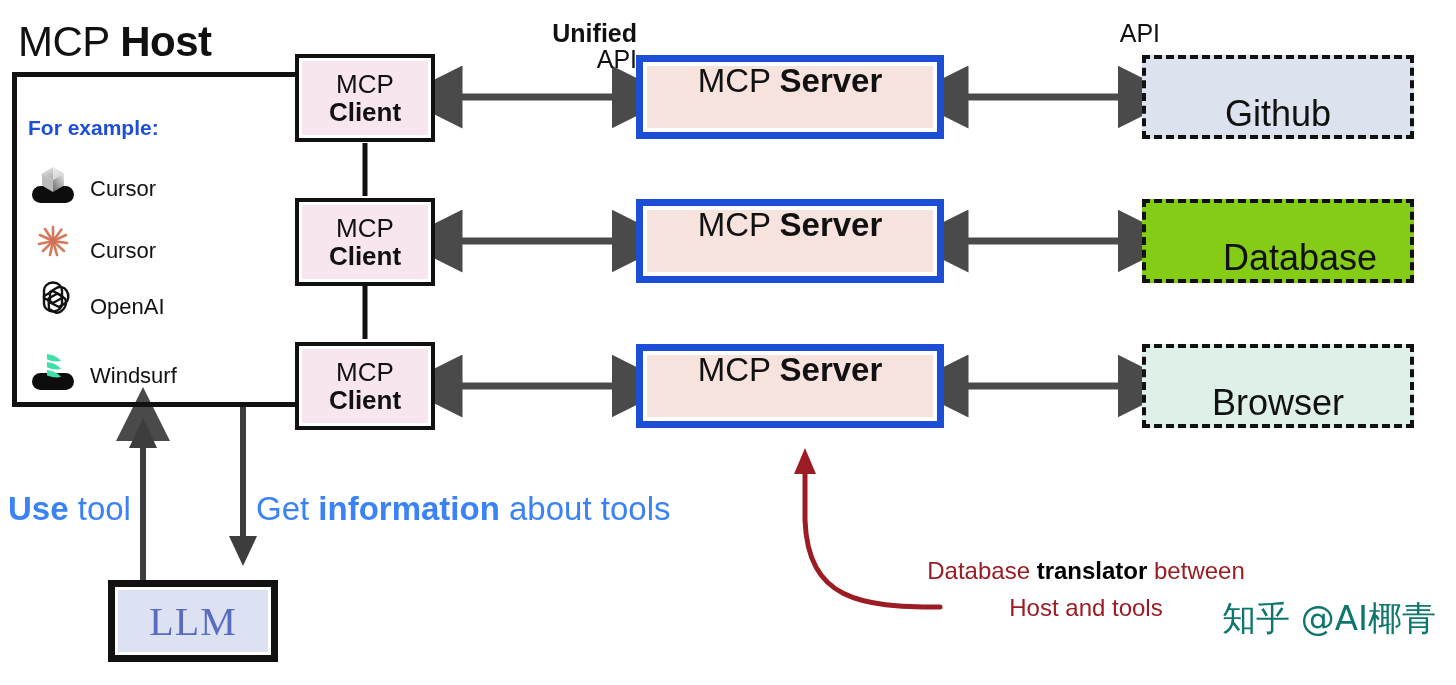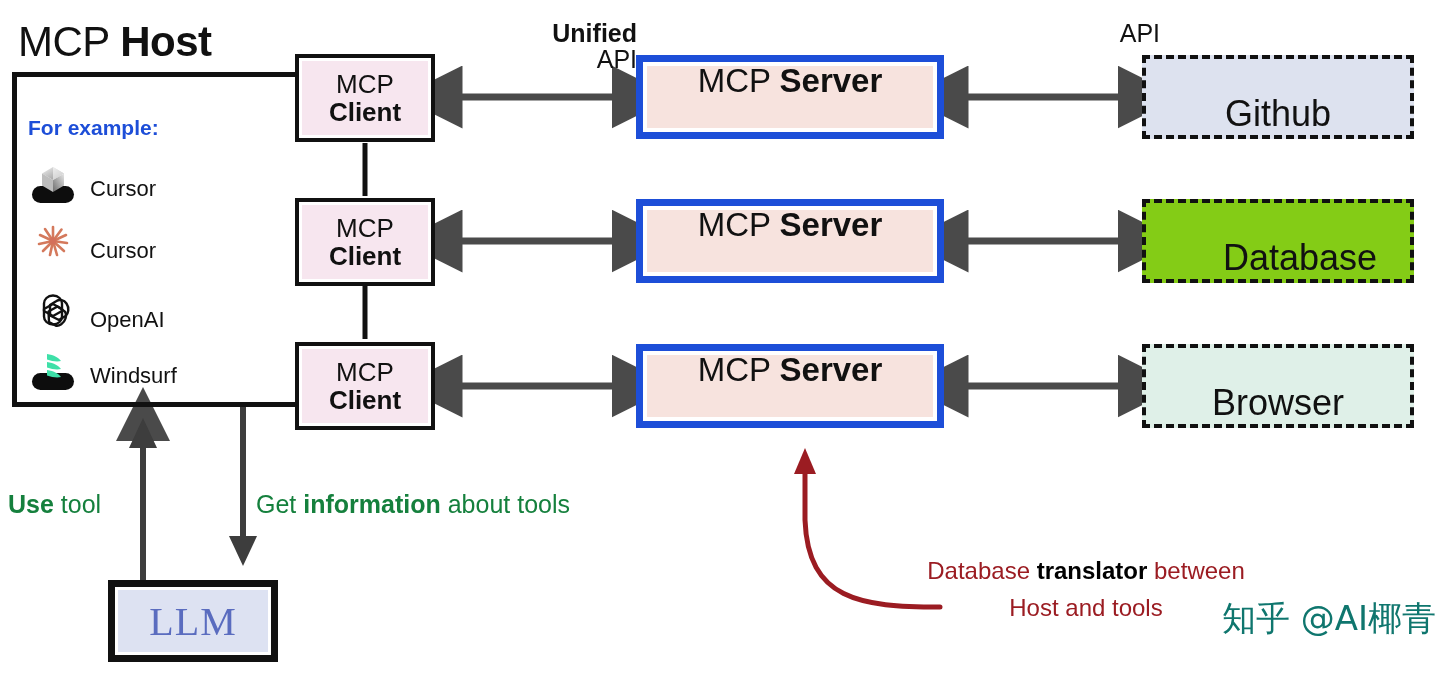--- a/index.html
+++ b/index.html
@@ -82,21 +82,21 @@
     display:flex;align-items:center;justify-content:center;
     white-space:nowrap;
   }
   .llm-box .t{font-size:40px;color:#5a6cbf;letter-spacing:1px;font-family:Liberation Serif, serif;}
 
   
   .api-lab{position:absolute;text-align:right;color:#111;white-space:nowrap;line-height:1.05;}
   .api-lab .l1{font-size:25px;font-weight:bold;display:block;}
   .api-lab .l2{font-size:25px;font-weight:normal;display:block;}
 
-  .flow-lab{position:absolute;color:#15803d;white-space:nowrap;font-size:25px;}
+  .flow-lab{position:absolute;color:#3b82f6;white-space:nowrap;font-size:33px;}
   .flow-lab .b{font-weight:bold;}
 
   #note{
     position:absolute;left:866px;top:552px;width:440px;
     text-align:center;color:#9b1c22;font-size:24px;line-height:1.55;
   }
   #note .b{font-weight:bold;color:#000000;}
 
   #watermark{
     position:absolute;left:1222px;top:596px;
@@ -198,21 +198,21 @@
             <line x1="21" y1="21" x2="8" y2="15"></line>
             <line x1="21" y1="21" x2="13" y2="9"></line>
           </g>
           <circle cx="21" cy="21" r="3.4" fill="#d4705a"></circle>
         </svg>
       </span>
     </span>
     <span class="ex-label">Cursor</span>
   </div>
 
-  <div class="ex-row" style="top:289px">
+  <div class="ex-row" style="top:276px">
     <span class="ex-icon">
       <span class="ic-plain">
         <svg viewBox="0 0 42 42" width="42" height="42">
           <g fill="none" stroke="#111" stroke-width="2.4" stroke-linejoin="round">
             <path d="M21,6.5 C26.5,6.5 30,10.5 30,14.5 L30,22 L21,27 L12,22 L12,14.5 C12,10.5 15.5,6.5 21,6.5 Z"></path>
             <path d="M34.5,14.5 C37.5,19 36.5,24.5 33.5,27 L27,31 L18,26.5 L18,16 L24.5,12 C27.5,10 32,11 34.5,14.5 Z"></path>
             <path d="M33.5,29.5 C32,34.5 27,37.5 23.5,36.5 L17,33 L16.5,22.5 L25.5,17.5 L31.5,21.5 C34,23 34.5,26 33.5,29.5 Z"></path>
             <path d="M21,35.5 C15.5,35.5 12,31.5 12,27.5 L12,20 L21,15 L30,20 L30,27.5 C30,31.5 26.5,35.5 21,35.5 Z"></path>
           </g>
         </svg>

